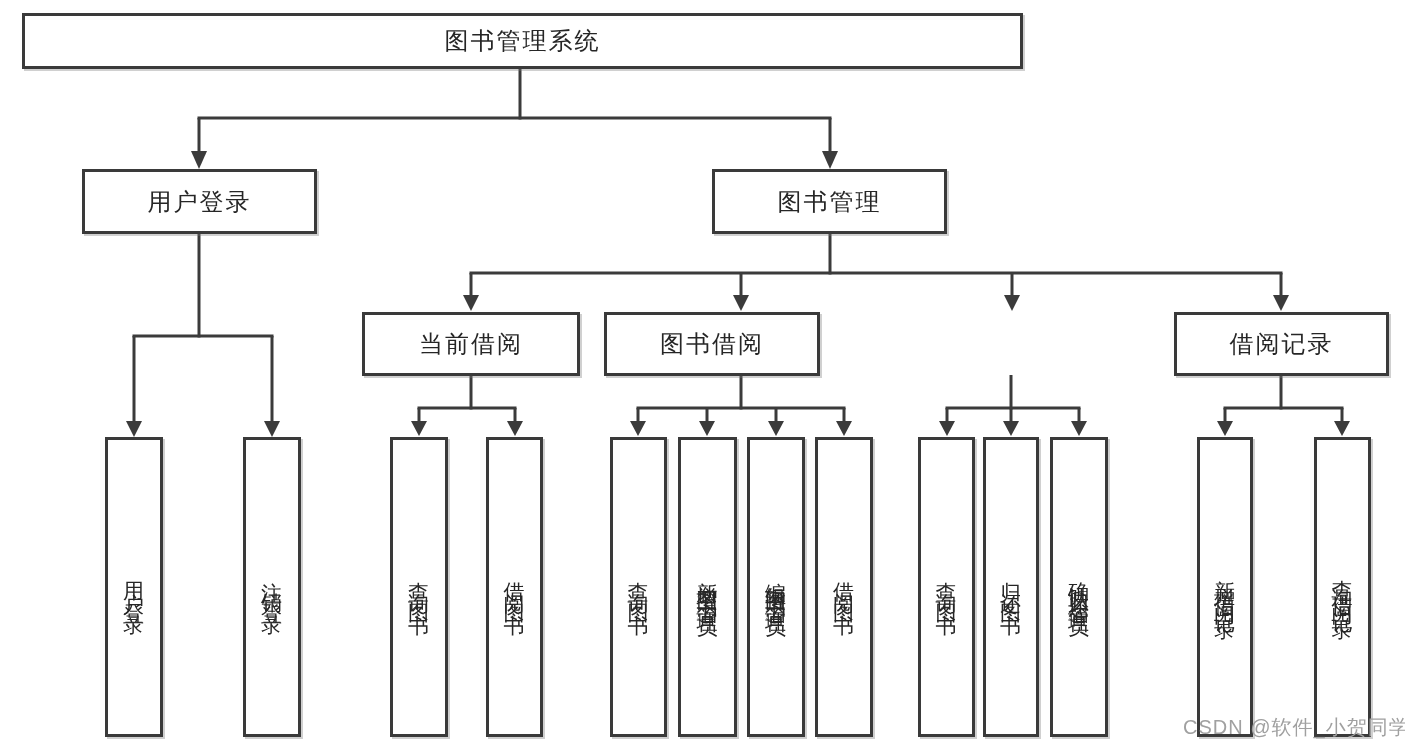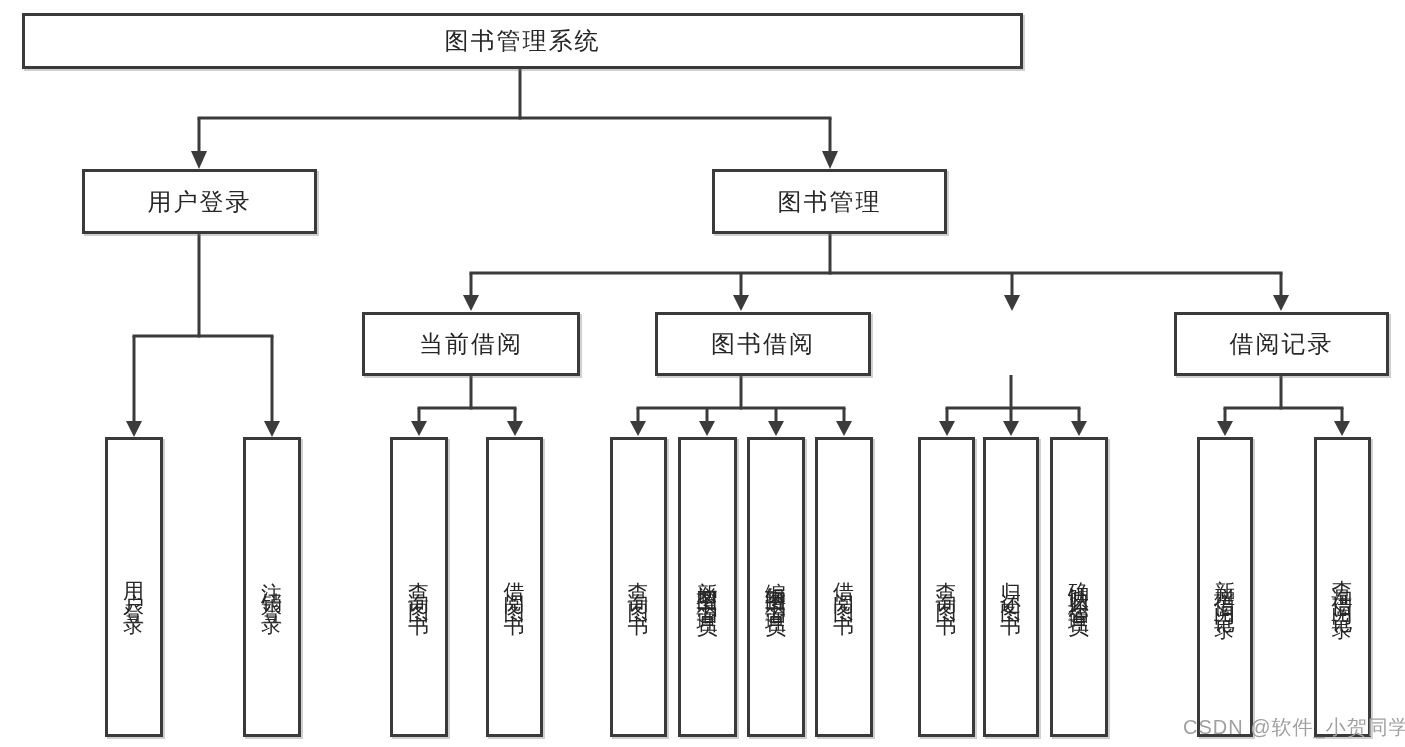--- a/index.html
+++ b/index.html
@@ -157,21 +157,21 @@
   <div class="box" style="left:82px; top:169px; width:235px; height:65px;">
     <span class="hlabel">用户登录</span>
   </div>
   <div class="box" style="left:712px; top:169px; width:235px; height:65px;text-align:right;">
     <span class="hlabel">图书管理</span>
   </div>
 
   <div class="box" style="left:362px; top:312px; width:218px; height:64px;">
     <span class="hlabel">当前借阅</span>
   </div>
-  <div class="box" style="left:655px; top:312px; width:216px; height:64px;">
+  <div class="box" style="left:604px; top:312px; width:216px; height:64px;">
     <span class="hlabel">图书借阅</span>
   </div>
   <div class="box" style="left:1174px; top:312px; width:215px; height:64px;">
     <span class="hlabel">借阅记录</span>
   </div>
 
   <div class="box" style="left:105px; top:437px; width:58px; height:300px;">
     <span class="vlabel">用户登录</span>
   </div>
   <div class="box" style="left:243px; top:437px; width:58px; height:300px;">

